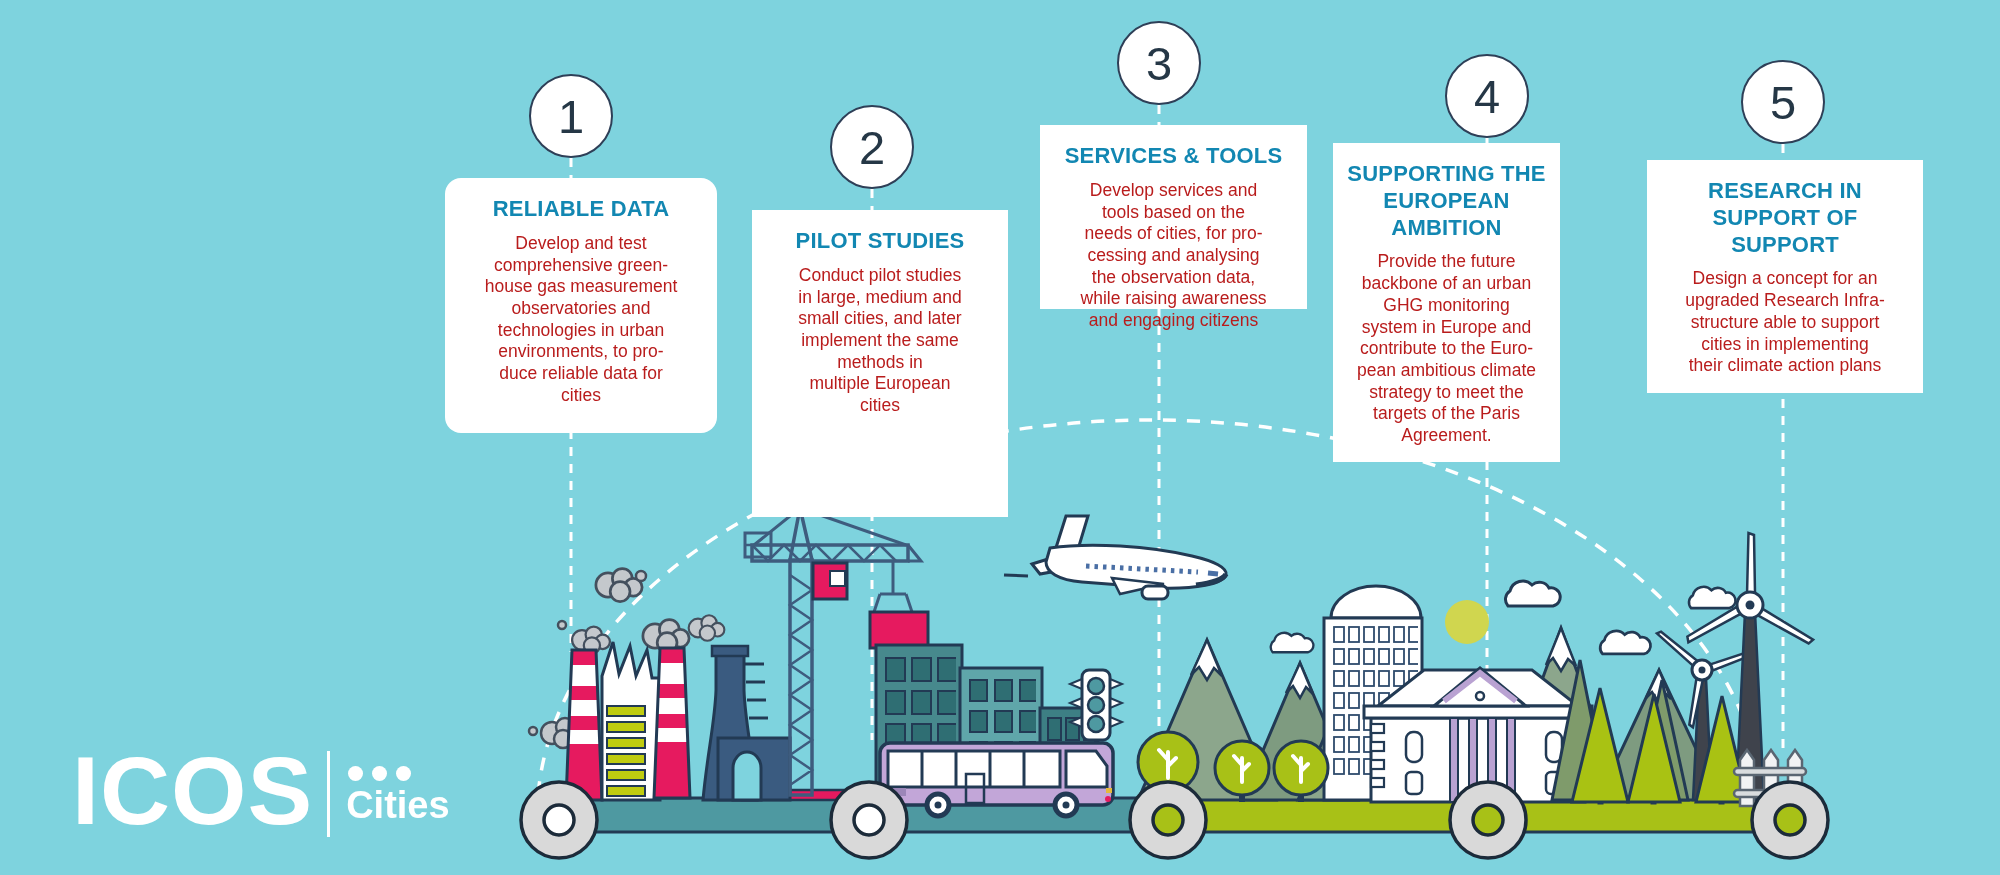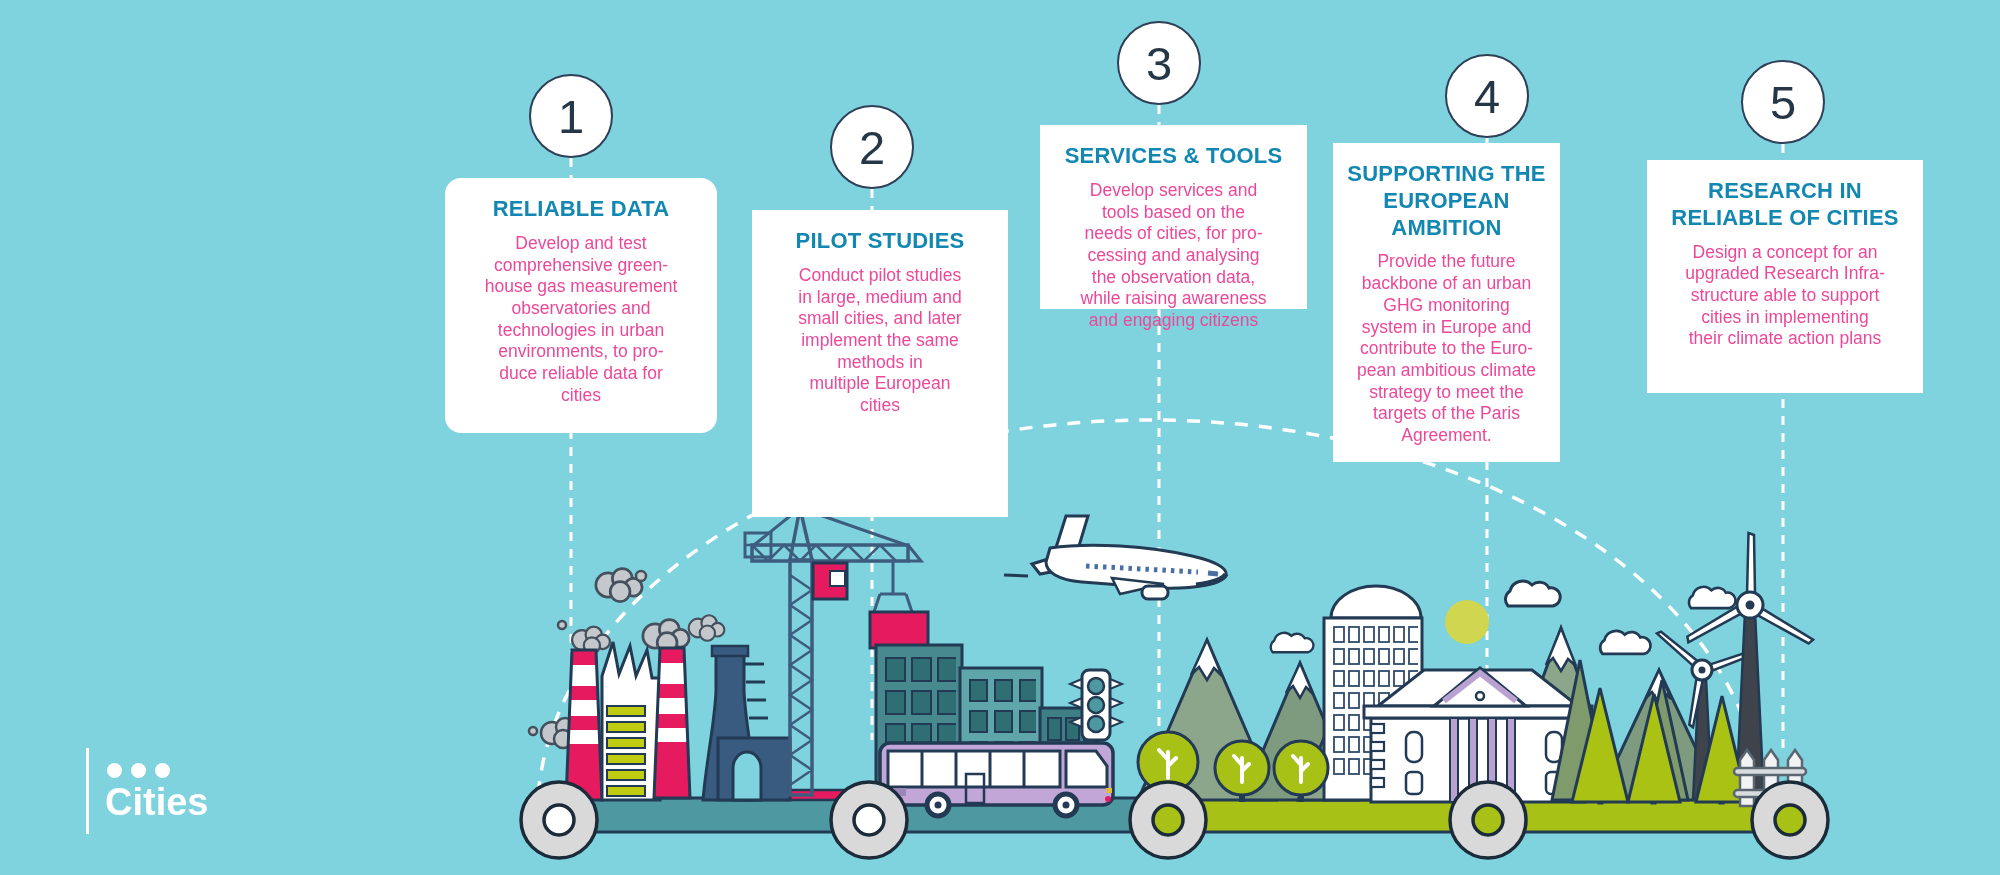--- a/index.html
+++ b/index.html
@@ -2,21 +2,21 @@
 <html><head>
 <meta charset="utf-8">
 <style>
   html,body{margin:0;padding:0;}
   .stage{position:relative;width:2000px;height:875px;overflow:hidden;background:#7ED3DE;font-family:"Liberation Sans",sans-serif;}
   .art{position:absolute;left:0;top:0;}
   .badge{position:absolute;width:84px;height:84px;border-radius:50%;background:#fff;border:2.5px solid #2E3F57;display:flex;align-items:center;justify-content:center;box-sizing:border-box;}
   .badge span{font-size:47px;color:#253746;font-weight:400;}
   .card{position:absolute;background:#fff;text-align:center;padding:16px 10px 0;box-sizing:border-box;}
   .card h3{margin:2px 0 10px;font-size:22px;font-weight:bold;color:#1287B2;letter-spacing:.2px;line-height:1.22;white-space:pre-line;}
-  .card p{margin:0;font-size:17.5px;color:#ec4899;line-height:1.24;white-space:pre-line;}
+  .card p{margin:0;font-size:17.5px;color:#b91c1c;line-height:1.24;white-space:pre-line;}
   .card1{left:445px;top:178px;width:272px;height:255px;border-radius:16px;}
   .card2{left:752px;top:210px;width:256px;height:307px;}
   .card3{left:1040px;top:125px;width:267px;height:184px;}
   .card4{left:1333px;top:143px;width:227px;height:319px;}
   .card5{left:1647px;top:160px;width:276px;height:233px;}
   .badge1{left:529px;top:74px;}
   .badge2{left:830px;top:105px;}
   .badge3{left:1117px;top:21px;}
   .badge4{left:1445px;top:54px;}
   .badge5{left:1741px;top:60px;}
@@ -414,29 +414,30 @@
 GHG monitoring
 system in Europe and
 contribute to the Euro-
 pean ambitious climate
 strategy to meet the
 targets of the Paris
 Agreement.</p>
   </div>
   <div class="card card5">
     <h3>RESEARCH IN
-RELIABLE OF CITIES</h3>
+SUPPORT OF SUPPORT</h3>
     <p>Design a concept for an
 upgraded Research Infra-
 structure able to support
 cities in implementing
 their climate action plans</p>
   </div>
 
   <div class="logo">
+    <div class="logo-main">ICOS</div>
     <div class="logo-divider"></div>
     <div class="logo-right">
       <div class="logo-dots">
         <span class="logo-dot"></span>
         <span class="logo-dot"></span>
         <span class="logo-dot"></span>
       </div>
       <div class="logo-sub">Cities</div>
     </div>
   </div>

